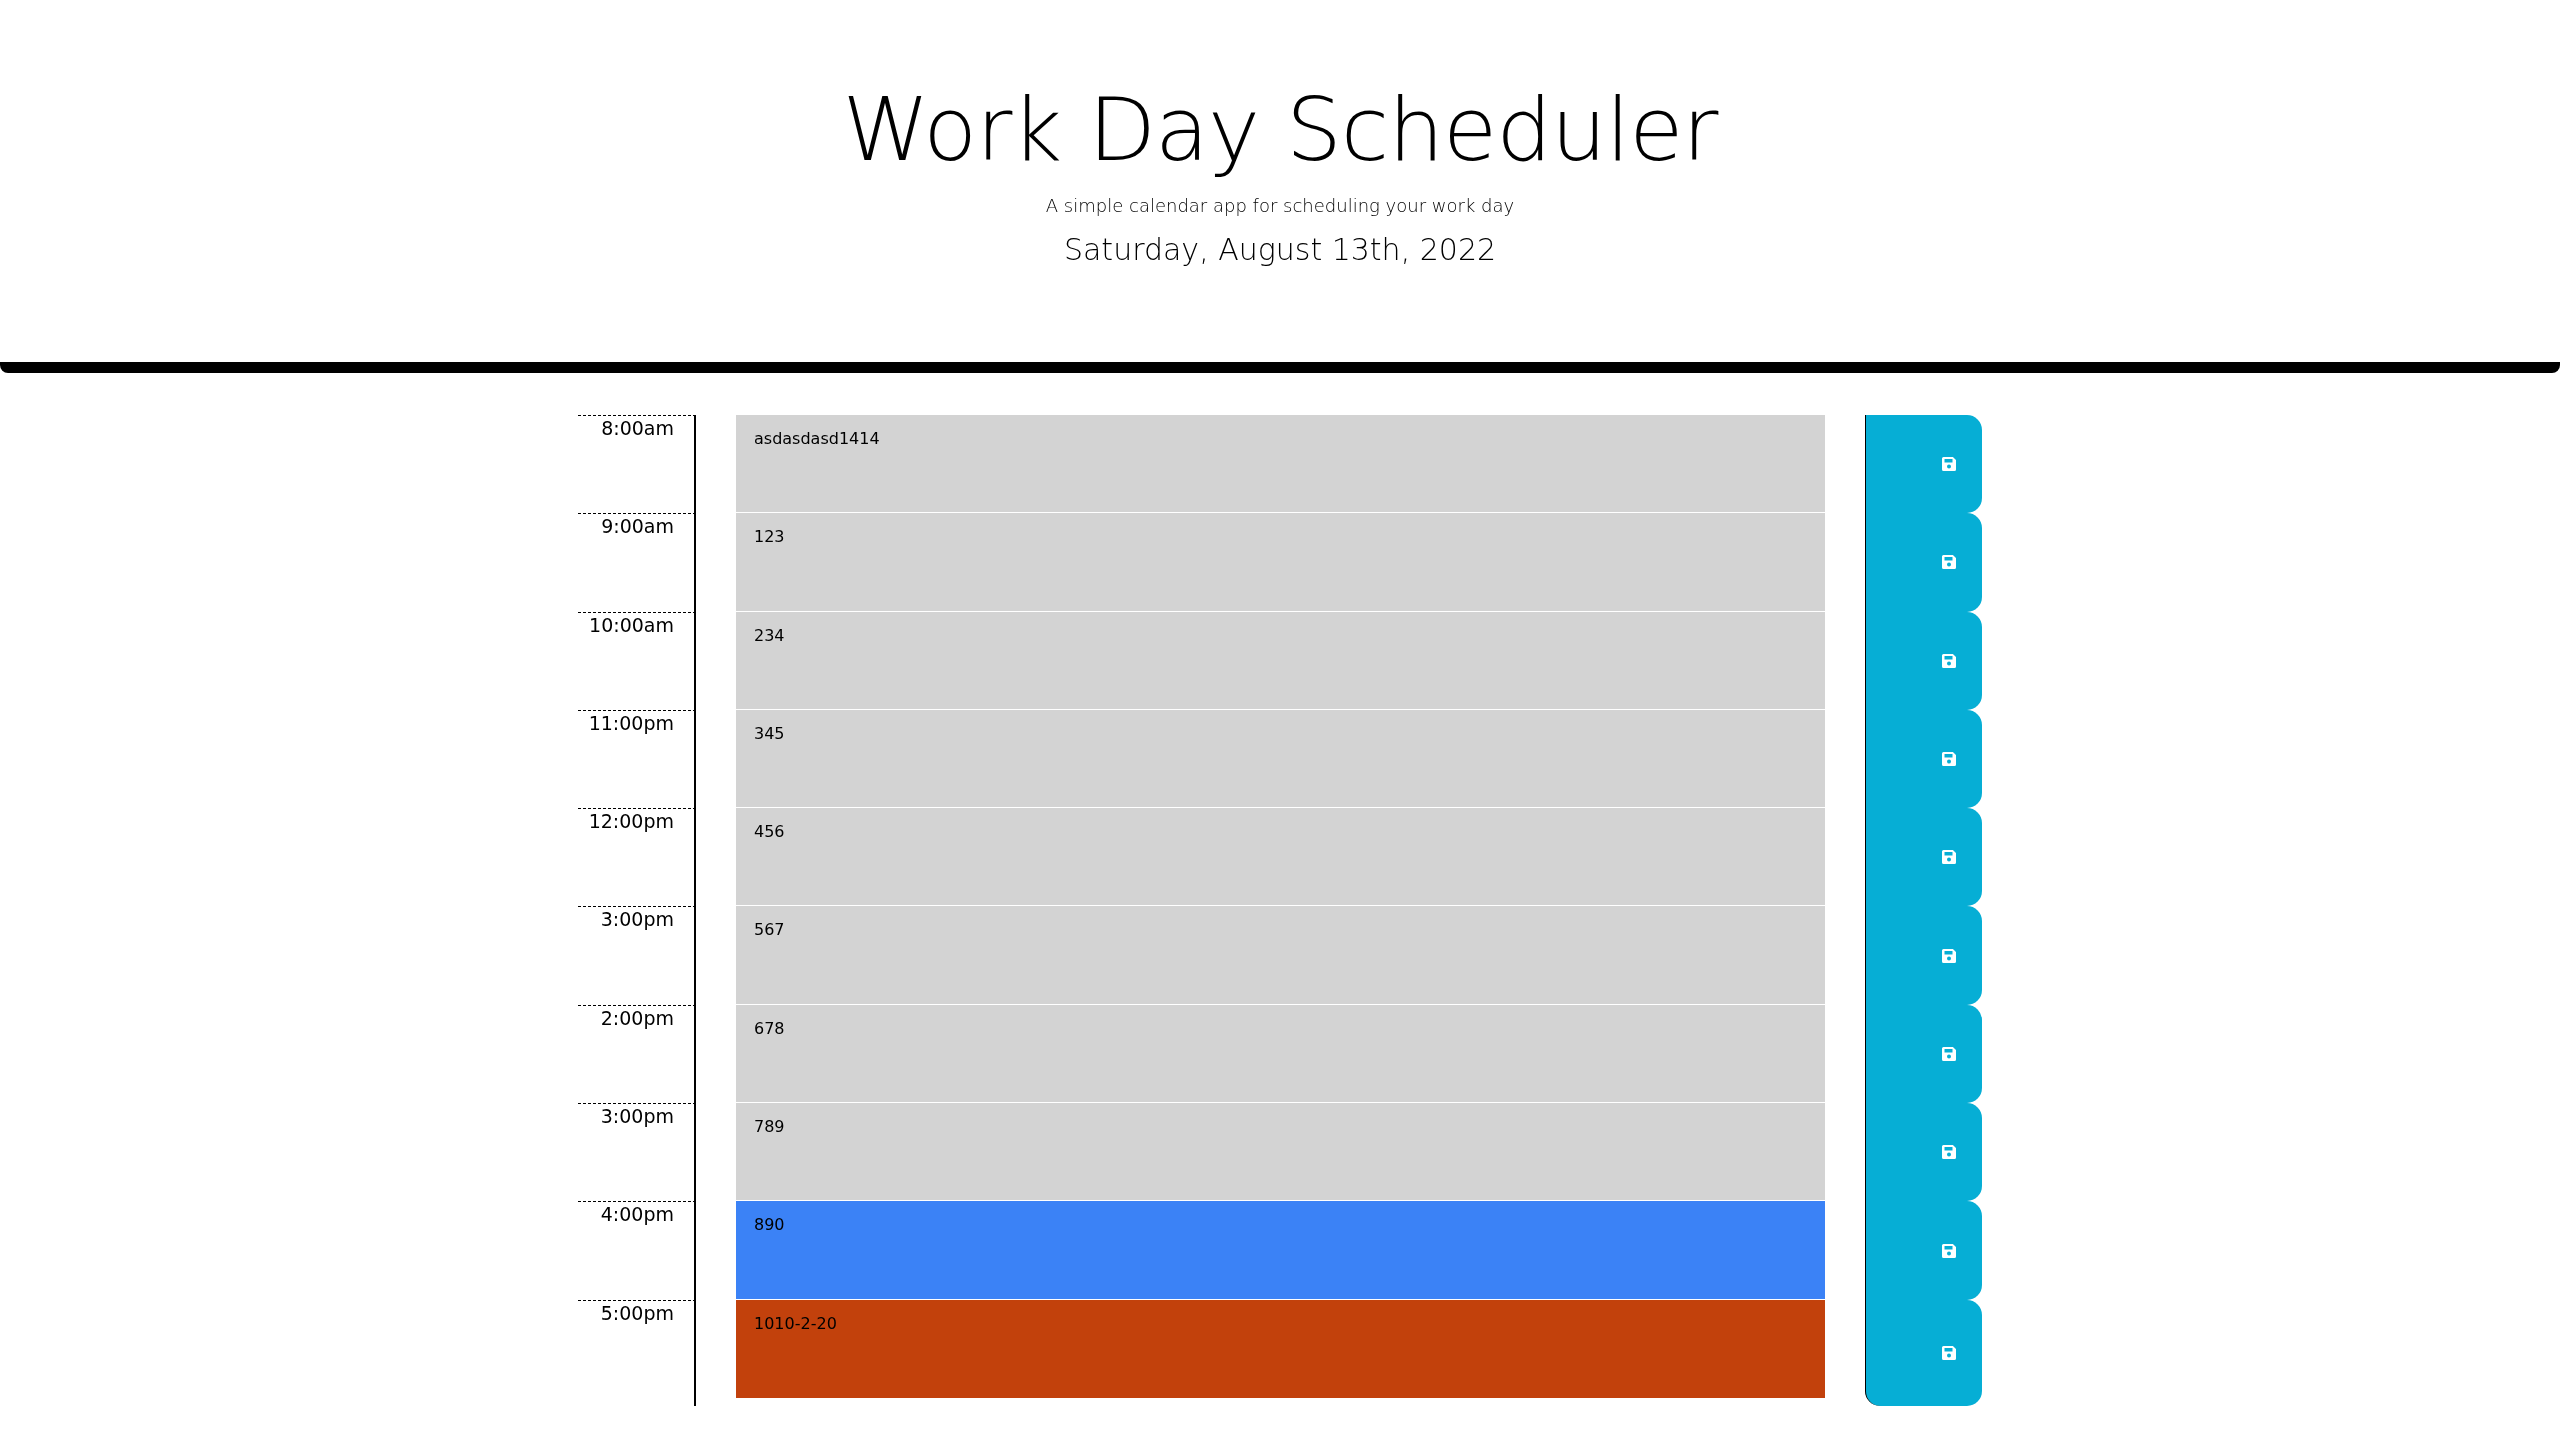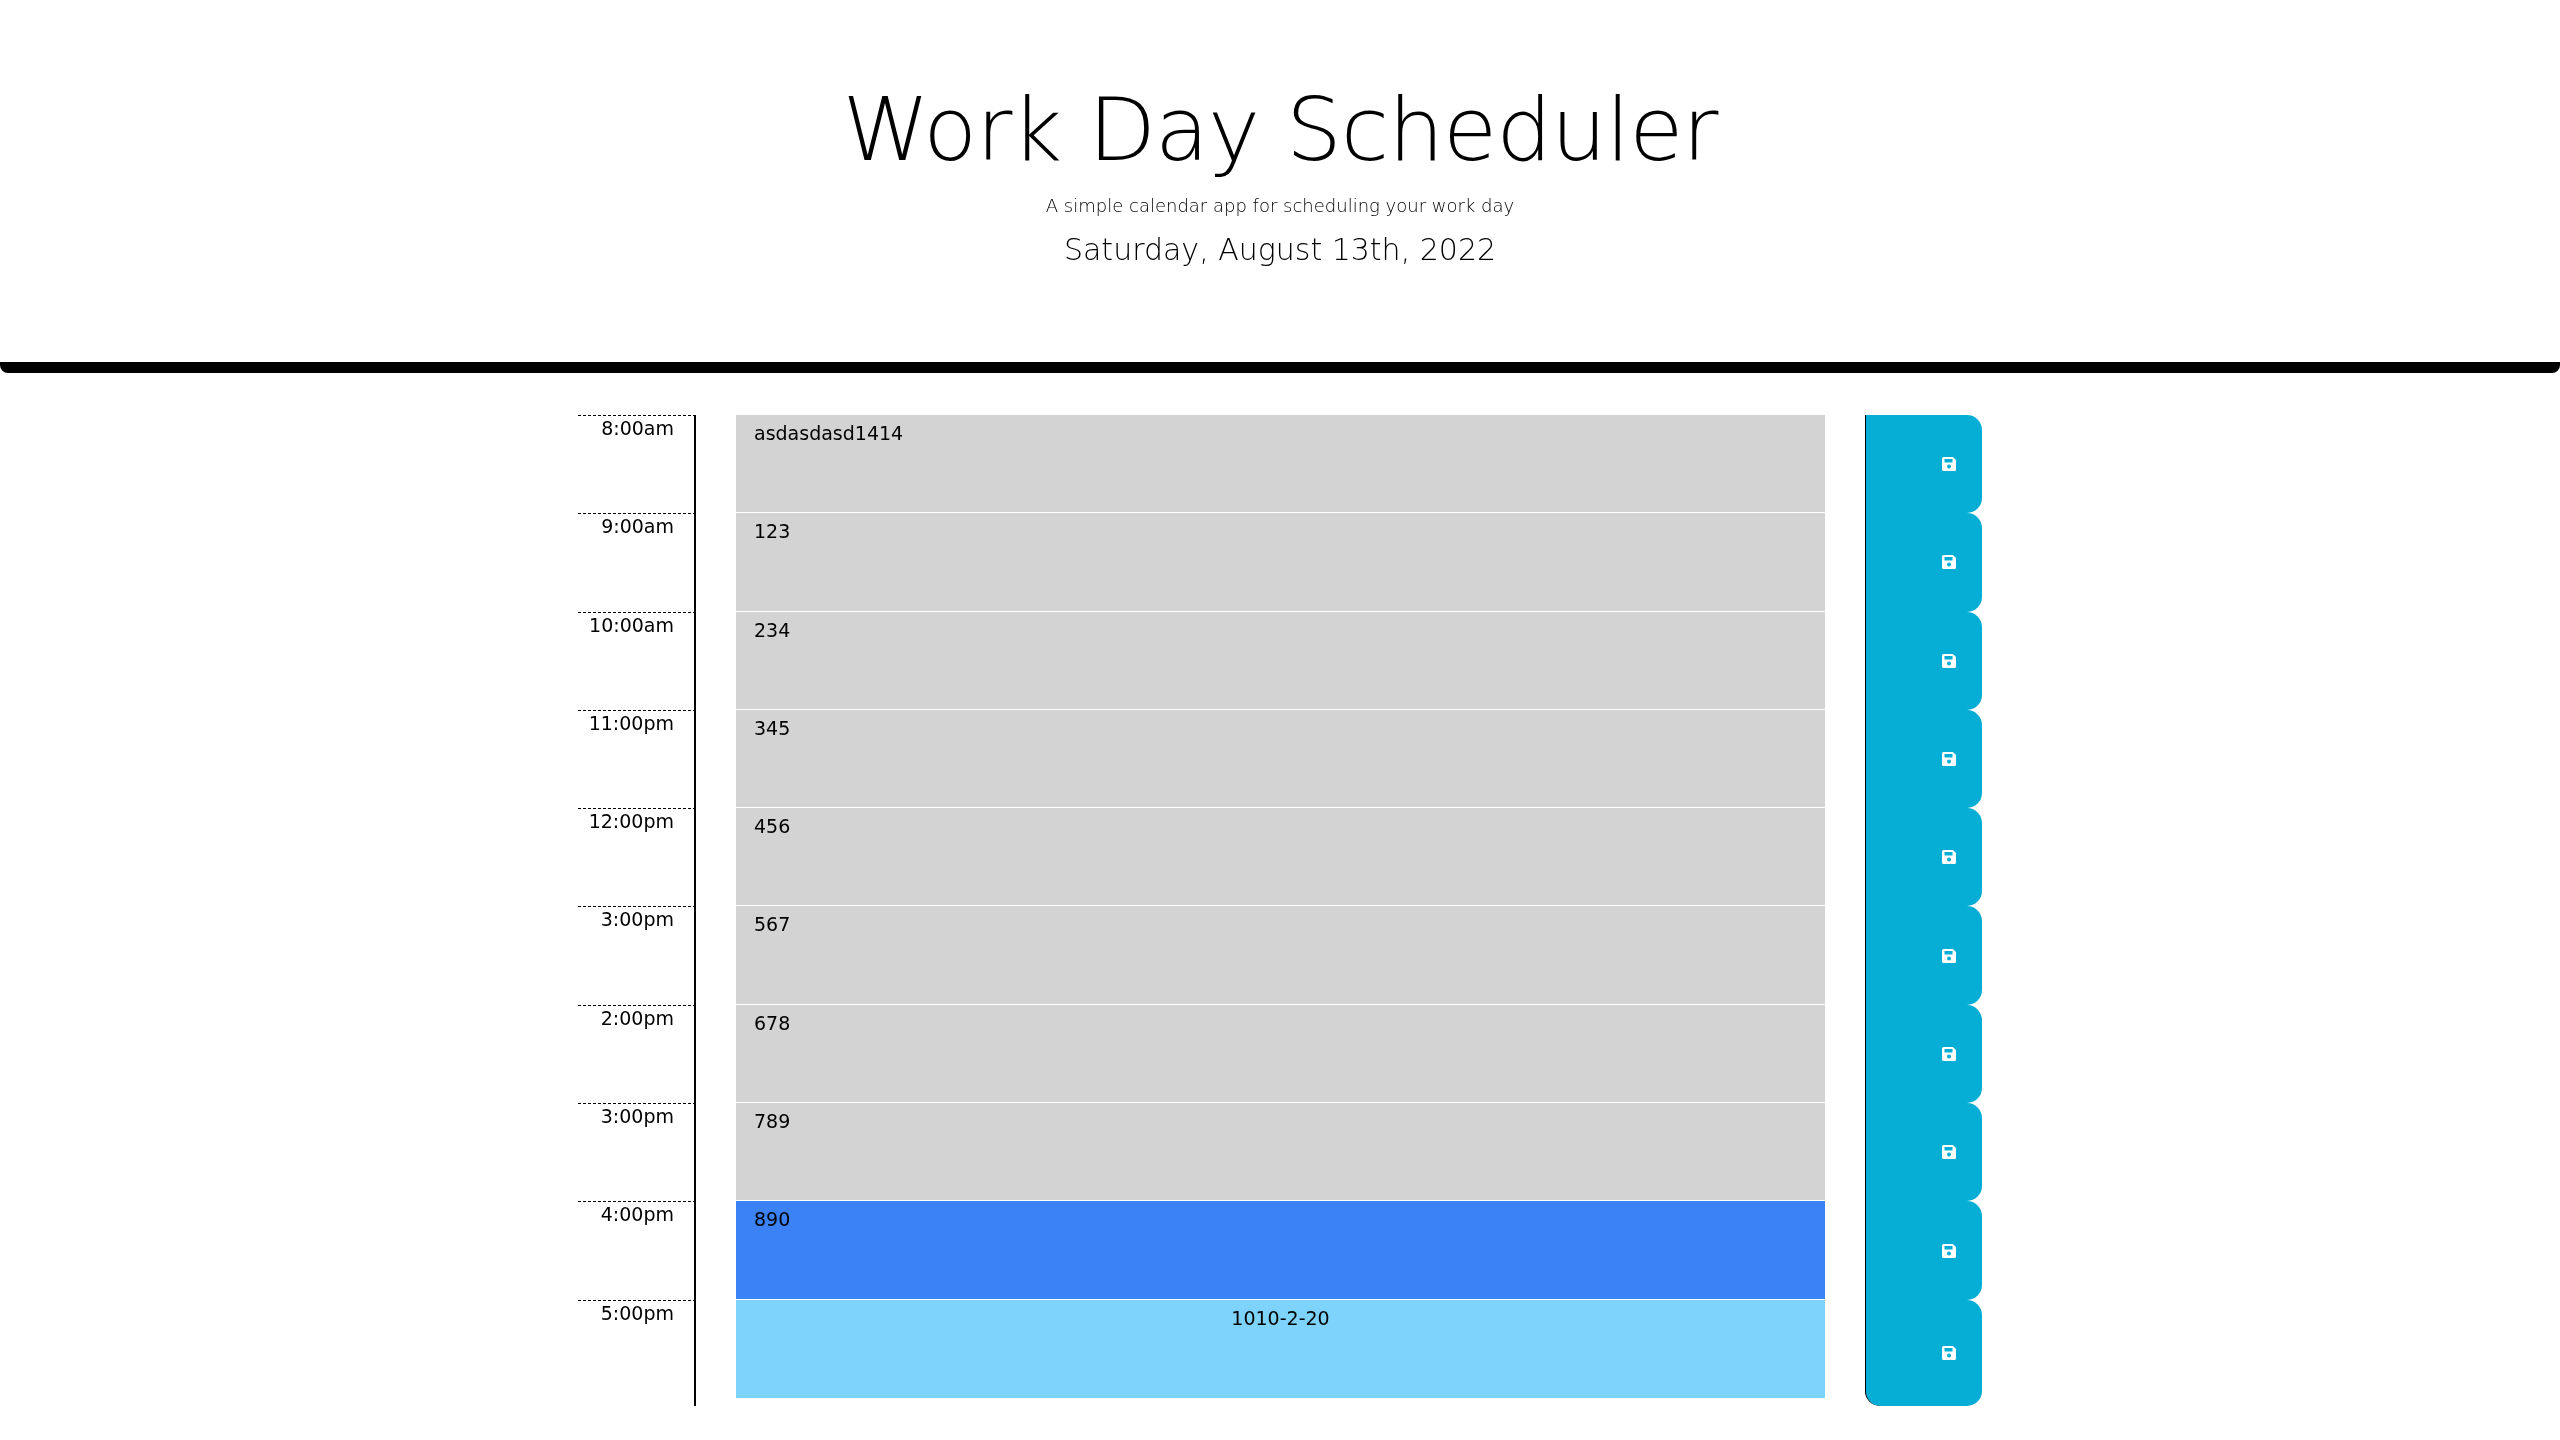--- a/index.html
+++ b/index.html
@@ -74,31 +74,31 @@
       line-height: 22px;
       color: #000;
     }
     .description {
       flex: 1 1 auto;
       box-sizing: border-box;
       border: none;
       border-bottom: 1px solid #ffffff;
       resize: none;
       margin: 0;
-      padding: 6px 18px;
+      padding: 12px 18px;
       font-family: "DejaVu Sans", "Liberation Sans", sans-serif;
-      font-size: 19px;
+      font-size: 16px;
       line-height: 24px;
       color: #000;
       outline: none;
       background: #d3d3d3;
     }
     .description.past { background: #d3d3d3; }
     .description.present { background: #3b82f6; }
-    .description.future { background: #7dd3fc; text-align: center; }
+    .description.future { background: #c2410c; }
     .saveBtn {
       width: 117px;
       flex: 0 0 117px;
       height: 100%;
       box-sizing: border-box;
       border: none;
       border-left: 1.5px solid #000;
       border-radius: 0 15px 15px 0;
       background: #06aed5;
       color: #fff;

